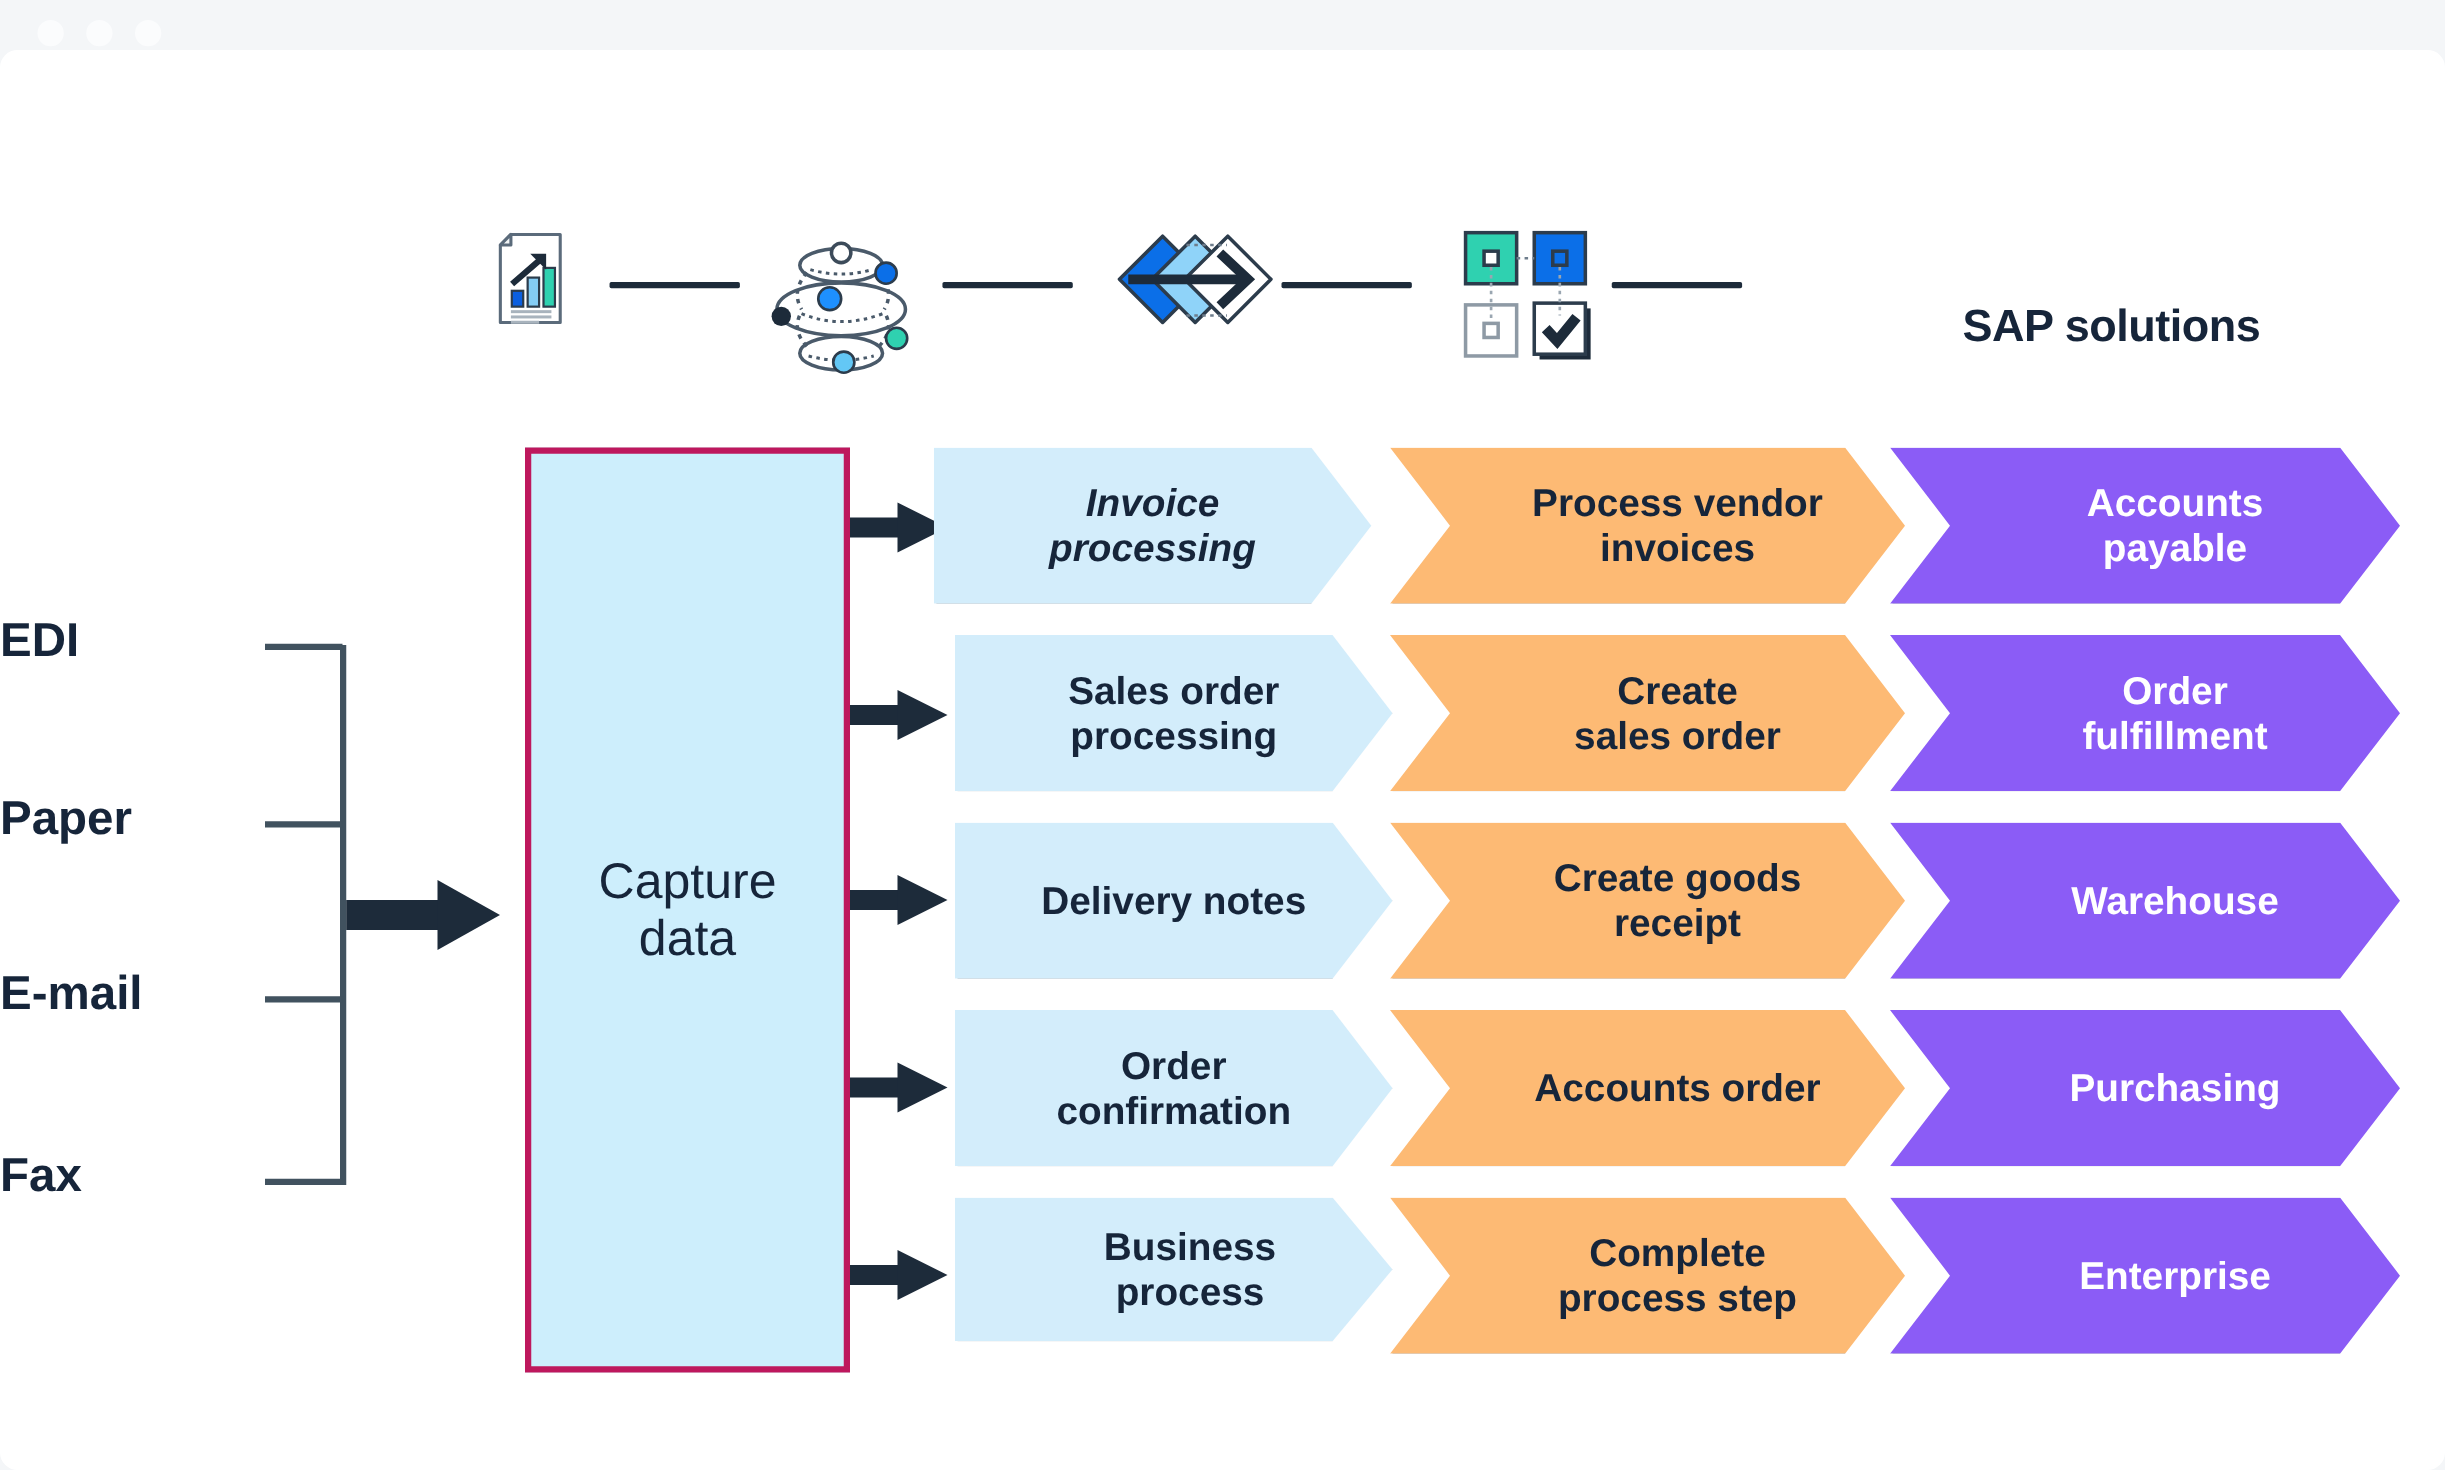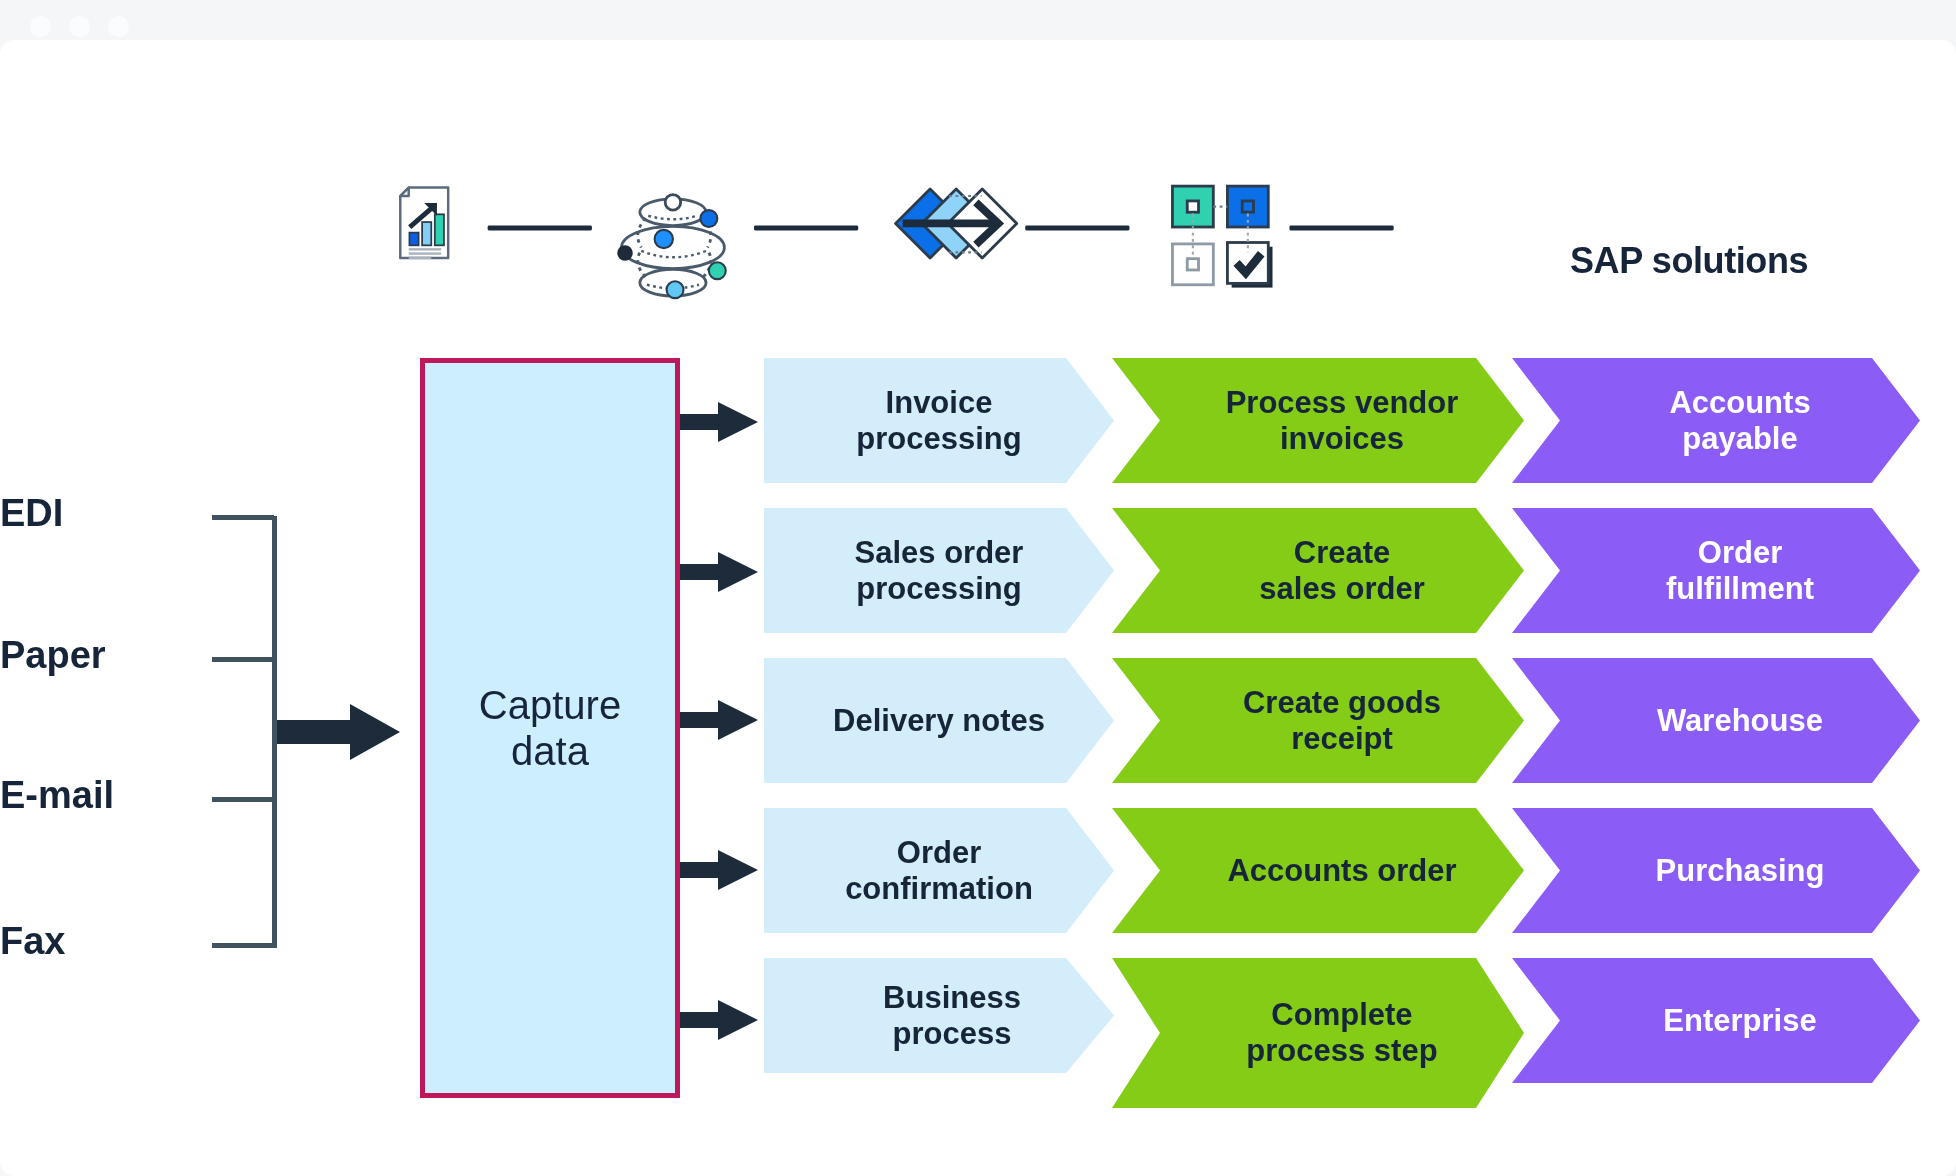--- a/index.html
+++ b/index.html
@@ -116,21 +116,21 @@
     box-sizing: border-box;
     text-align: center;
     font-size: 31px;
     line-height: 1.16;
     font-weight: 600;
     color: #16253a;
     white-space: pre-line;
     filter: drop-shadow(2.5px 2.5px 0px rgba(35,50,66,0.85));
   }
   .chev.stage1 { background: #d3edfb; }
-  .chev.stage2 { background: #84cc16; }
+  .chev.stage2 { background: #fdba74; }
   .chev.stage3 { background: #8b5cf6; color: #ffffff; }
 
   .chev-start {
     clip-path: polygon(0 0, calc(100% - 48px) 0, 100% 50%, calc(100% - 48px) 100%, 0 100%);
   }
   .chev-mid {
     clip-path: polygon(0 0, calc(100% - 48px) 0, 100% 50%, calc(100% - 48px) 100%, 0 100%, 48px 50%);
   }
   .chev-pad-left { padding-left: 48px; }
 </style>
@@ -263,21 +263,21 @@
         </g>
         <g transform="translate(0,640)">
           <rect x="0" y="14" width="48" height="16"></rect>
           <path d="M38 2 L78 22 L38 42 Z"></path>
         </g>
       </g>
     </svg>
 
     <div class="rows">
 
-      <div class="chev stage1 chev-start" style="left:764px; top:318px; width:350px; height:125px;">Invoice
+      <div class="chev stage1 chev-start" style="left:747px; top:318px; width:350px; height:125px;font-style:italic;">Invoice
 processing</div>
       <div class="chev stage2 chev-mid chev-pad-left" style="left:1112px; top:318px; width:412px; height:125px;">Process vendor
 invoices</div>
       <div class="chev stage3 chev-mid chev-pad-left" style="left:1512px; top:318px; width:408px; height:125px;">Accounts
 payable</div>
 
       <div class="chev stage1 chev-start" style="left:764px; top:468px; width:350px; height:125px;">Sales order
 processing</div>
       <div class="chev stage2 chev-mid chev-pad-left" style="left:1112px; top:468px; width:412px; height:125px;">Create
 sales order</div>
@@ -289,19 +289,19 @@
 receipt</div>
       <div class="chev stage3 chev-mid chev-pad-left" style="left:1512px; top:618px; width:408px; height:125px;">Warehouse</div>
 
       <div class="chev stage1 chev-start" style="left:764px; top:768px; width:350px; height:125px;">Order
 confirmation</div>
       <div class="chev stage2 chev-mid chev-pad-left" style="left:1112px; top:768px; width:412px; height:125px;">Accounts order</div>
       <div class="chev stage3 chev-mid chev-pad-left" style="left:1512px; top:768px; width:408px; height:125px;">Purchasing</div>
 
       <div class="chev stage1 chev-start" style="left:764px; top:918px; width:350px; height:115px;padding-left:26px;">Business
 process</div>
-      <div class="chev stage2 chev-mid chev-pad-left" style="left:1112px; top:918px; width:412px; height:150px;">Complete
+      <div class="chev stage2 chev-mid chev-pad-left" style="left:1112px; top:918px; width:412px; height:125px;">Complete
 process step</div>
       <div class="chev stage3 chev-mid chev-pad-left" style="left:1512px; top:918px; width:408px; height:125px;">Enterprise</div>
     </div>
 
   </div>
 </div>
 
 </body></html>

